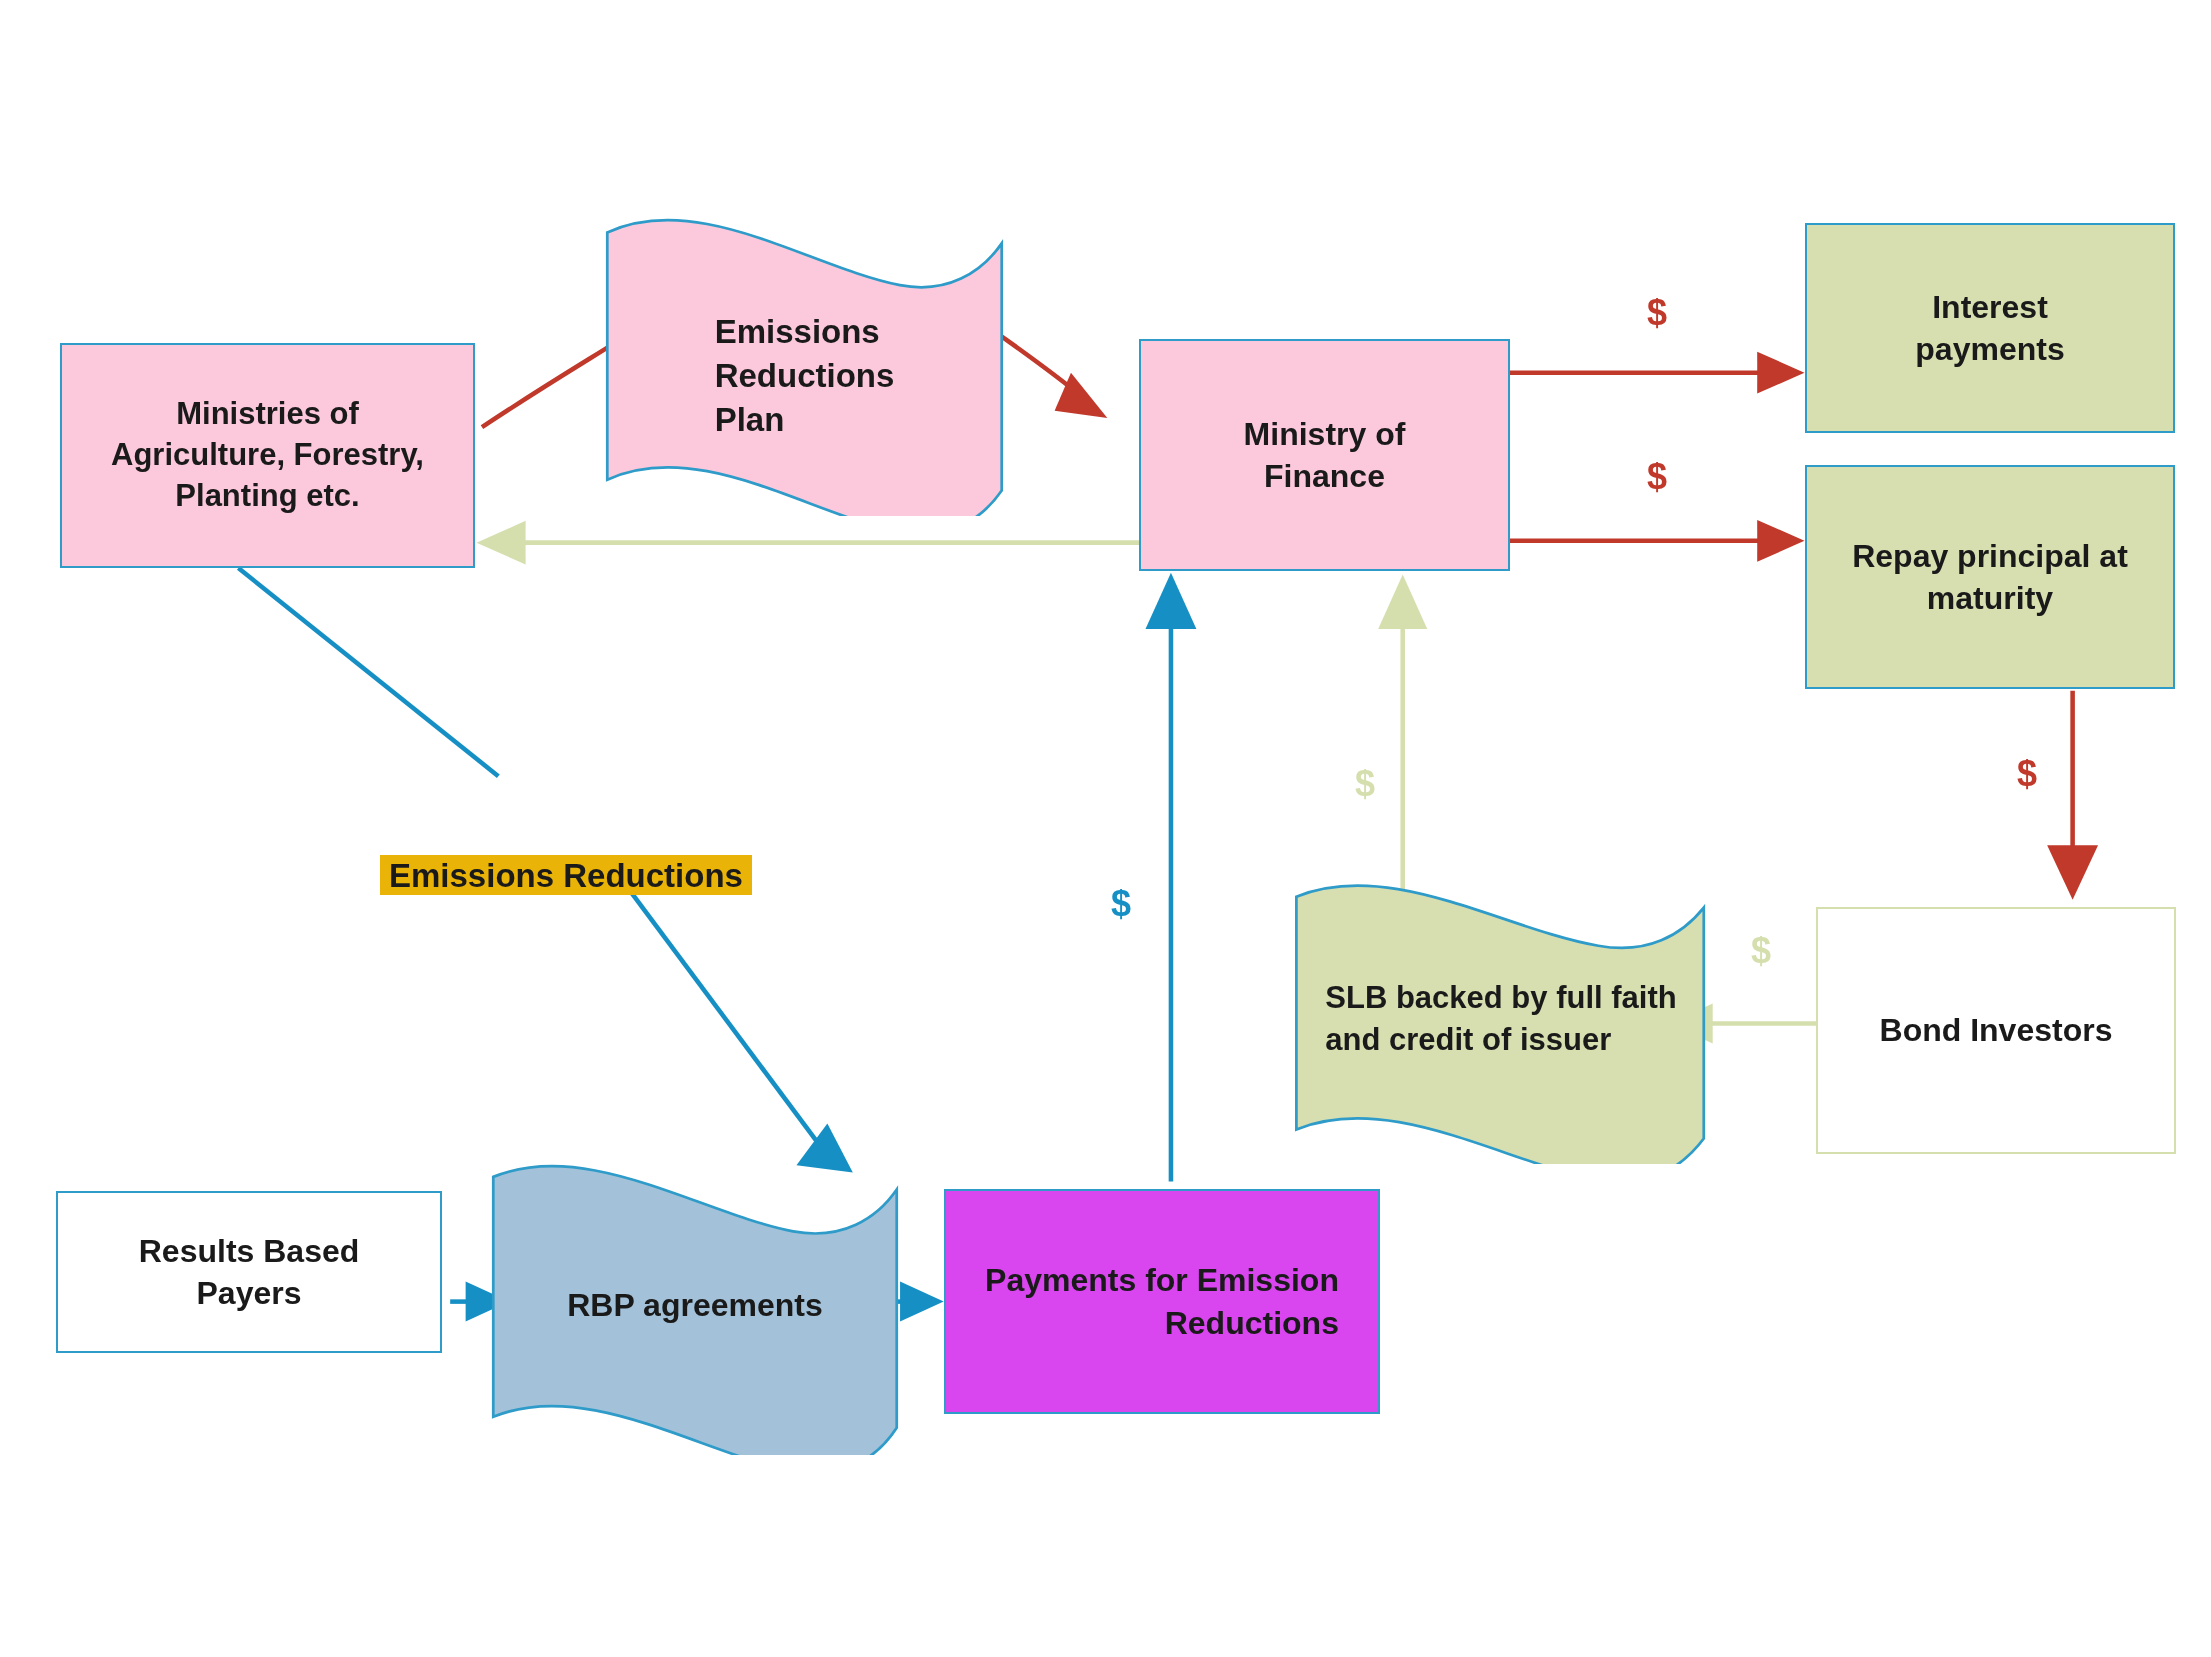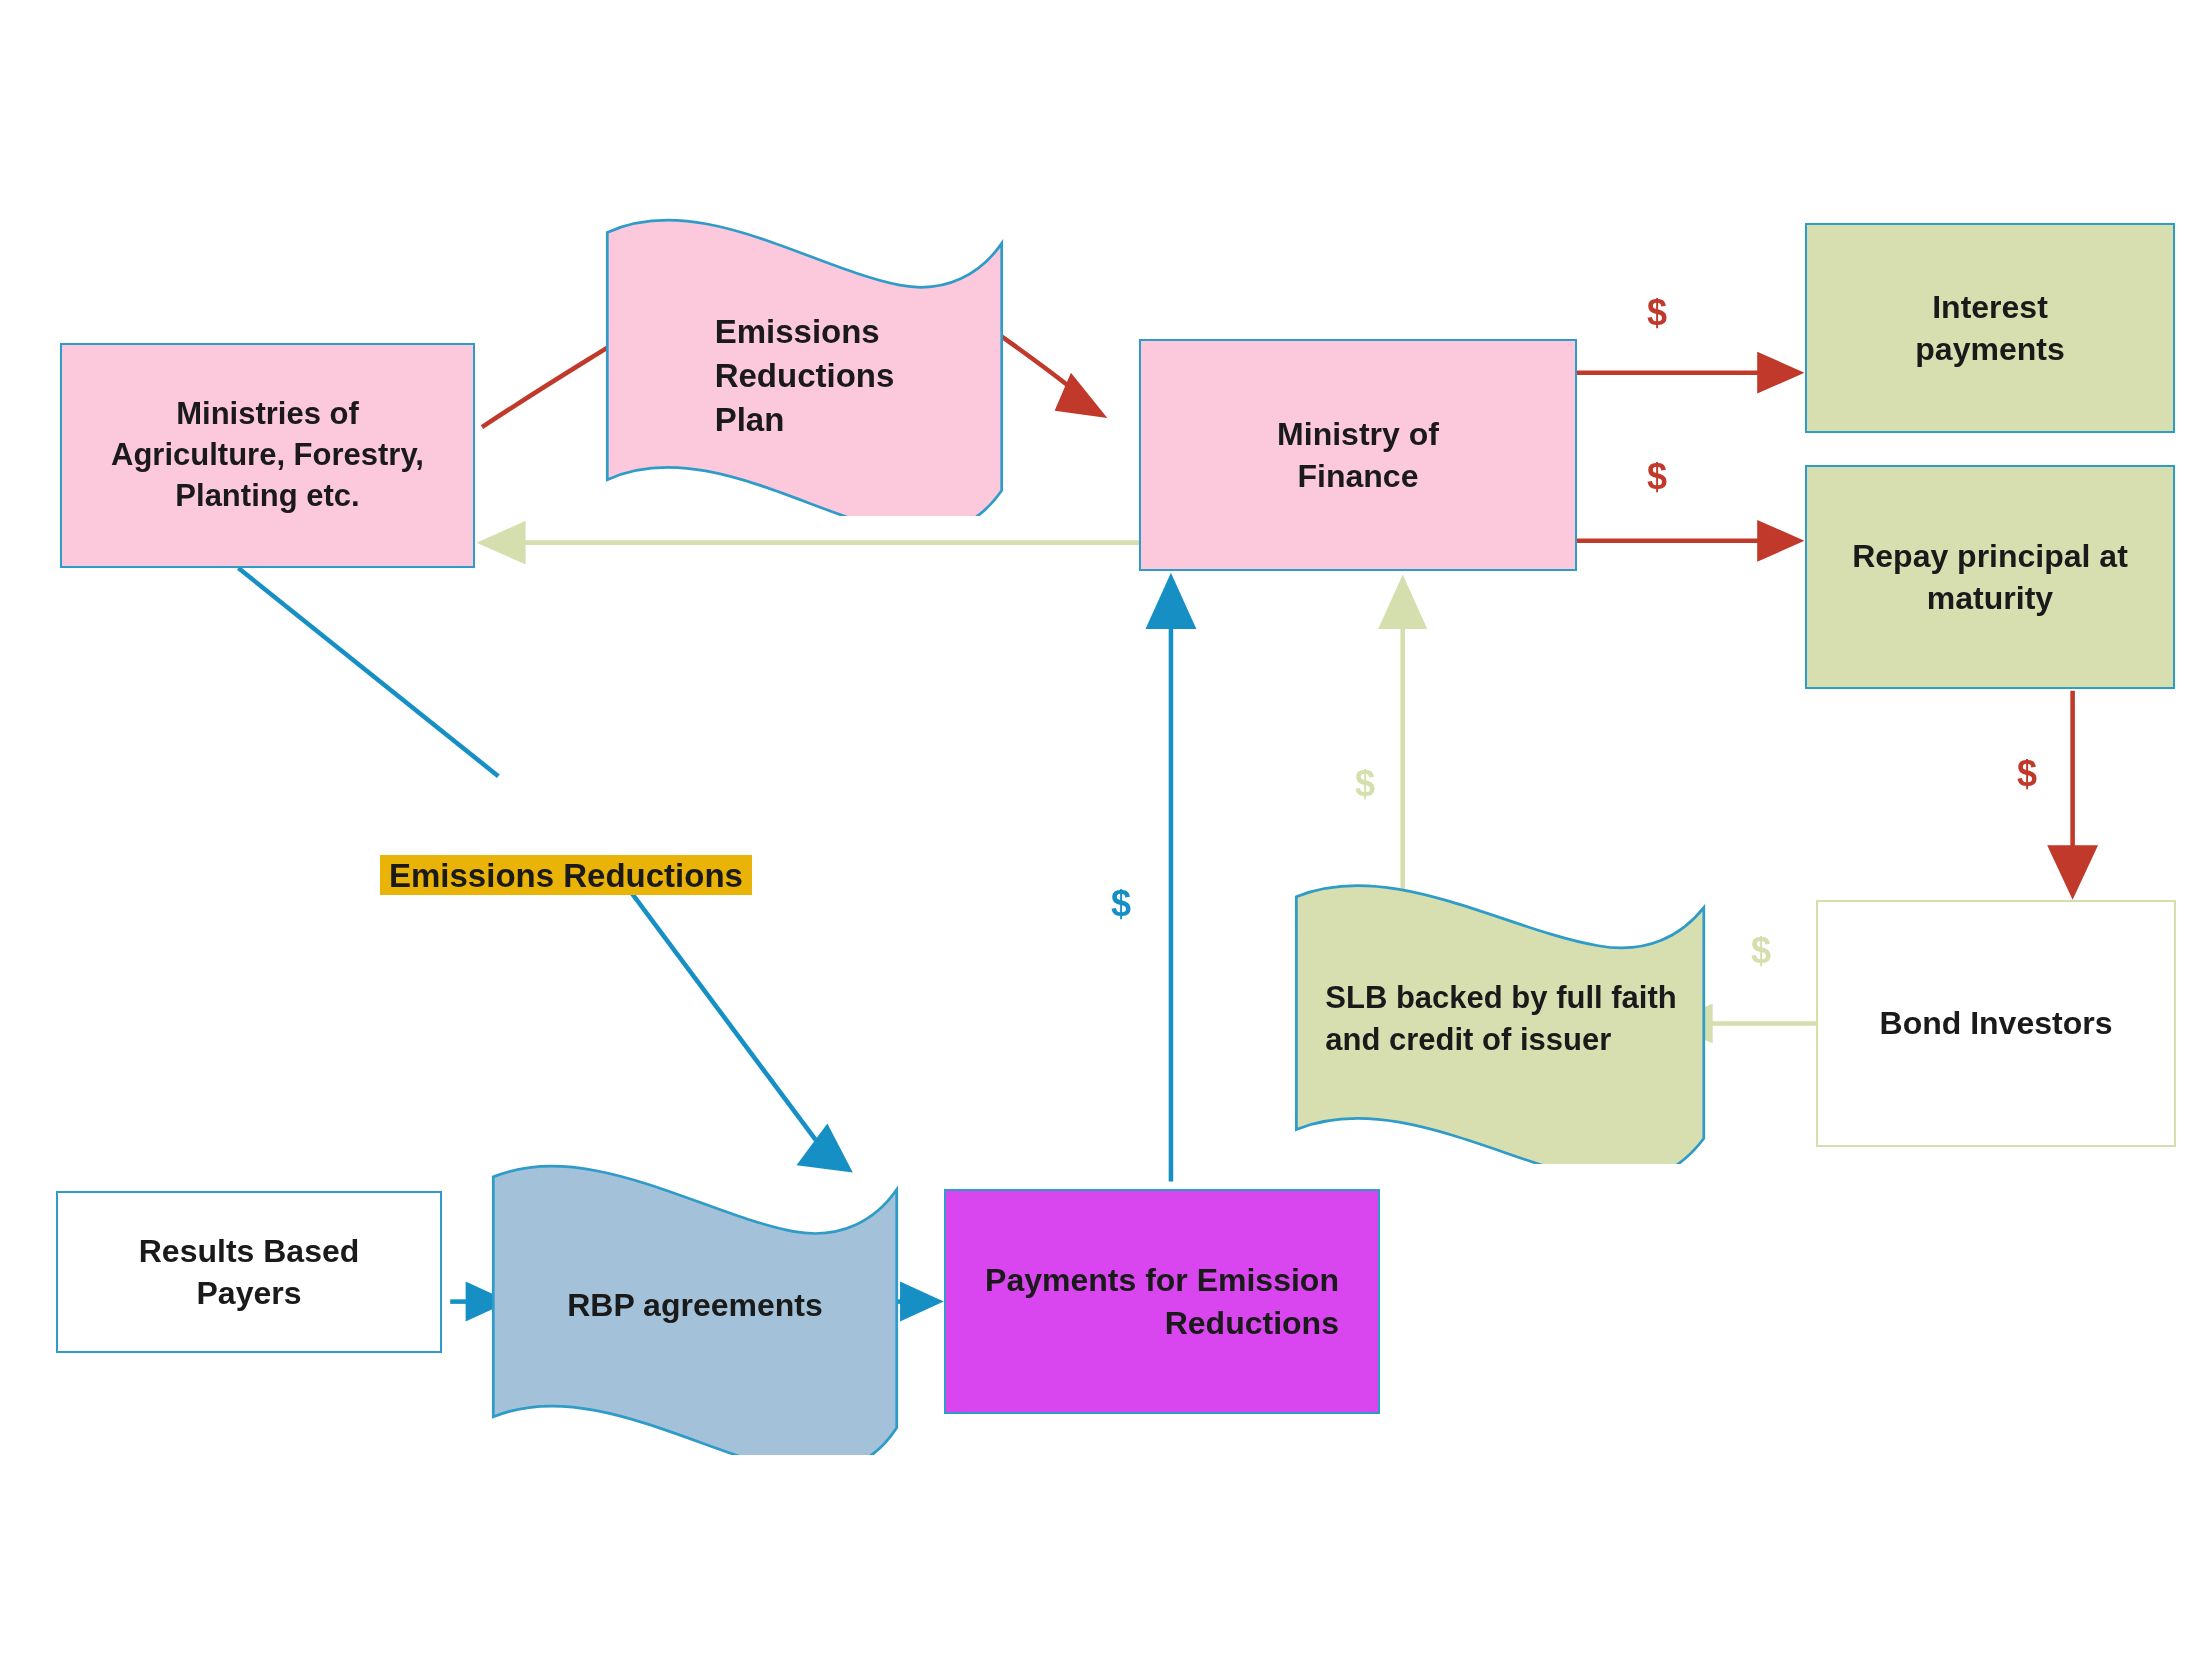--- a/index.html
+++ b/index.html
@@ -30,21 +30,21 @@
     display: flex;
     align-items: center;
     justify-content: center;
     text-align: center;
     color: #1a1a1a;
     font-weight: bold;
     line-height: 1.32;
     z-index: 3;
   }
   .rect { border: 2.7px solid #2e9bc9; }
-  .rect-soft { border: 2.7px solid #d5dfae; }
+  .rect-soft { border: 2.7px solid #d5dfae; margin-top: 7px; }
   .fill-pink  { background: #fcc8dc; }
   .fill-olive { background: #d7dfb0; }
   .fill-steel { background: #d946ef; text-align: right; }
   .fill-white { background: #ffffff; }
 
   .banner {
     position: absolute;
     z-index: 3;
   }
   .banner svg { display: block; }
@@ -134,21 +134,21 @@
                C 382 96, 420 72, 442 40
                L 442 312
                C 420 344, 382 368, 330 358
                C 230 338, 110 254, 8 300 Z" fill="#fcc8dc" stroke="#2e9bc9" stroke-width="3"></path>
     </svg>
     <div class="btext" style="font-size:33px; white-space:pre-line; padding-top:14.5px;">Emissions
 Reductions
 Plan</div>
   </div>
 
-  <div class="node rect fill-pink" style="left:1139px; top:339px; width:438px; height:232px; font-size:32px; white-space:pre-line;">Ministry of
+  <div class="node rect fill-pink" style="left:1139px; top:339px; width:371px; height:232px; font-size:32px; white-space:pre-line;">Ministry of
 Finance</div>
 
   <div class="node rect fill-olive" style="left:1805px; top:223px; width:370px; height:210px; font-size:32px; white-space:pre-line;">Interest
 payments</div>
 
   <div class="node rect fill-olive" style="left:1805px; top:465px; width:370px; height:224px; font-size:32px; white-space:pre-line;">Repay principal at
 maturity</div>
 
   <div class="node rect-soft fill-white" style="left:1816px; top:900px; width:360px; height:247px; font-size:32px; white-space:pre-line;">Bond Investors</div>
 

